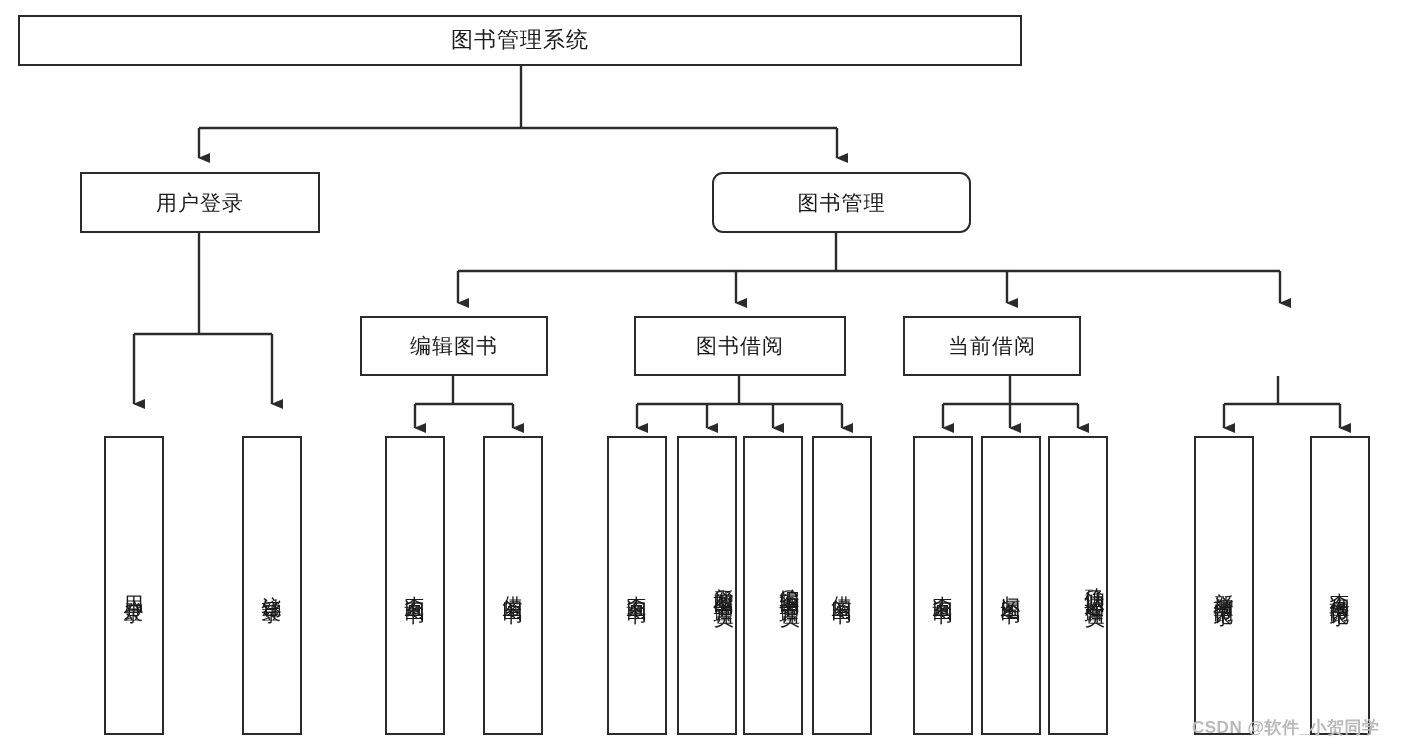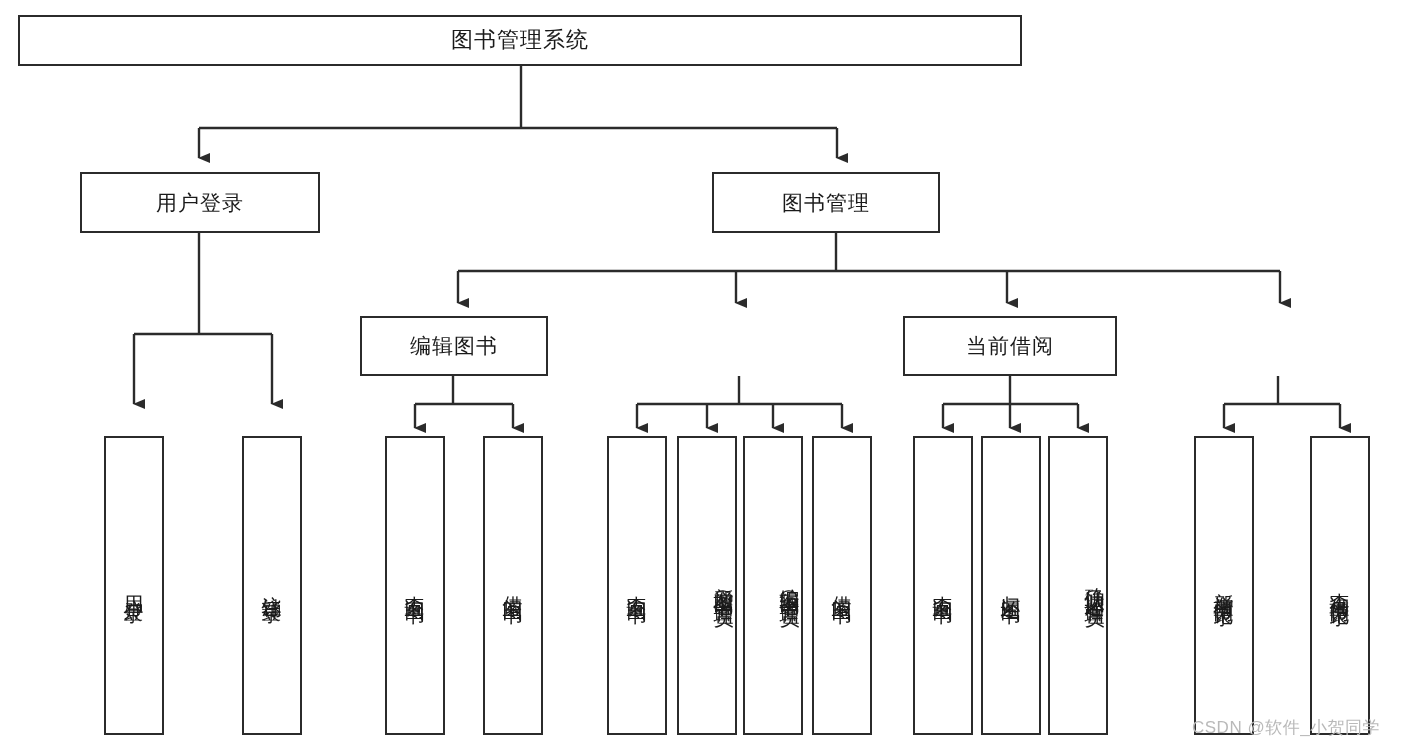--- a/index.html
+++ b/index.html
@@ -62,20 +62,21 @@
   .node.v.top {
     align-items: flex-start;
   }
   .watermark {
     position: absolute;
     font-size: 17px;
     color: #b9b9b9;
     white-space: nowrap;
     z-index: 3;
     letter-spacing: 0.5px;
+    font-weight: bold;
   }
 </style>
 </head>
 <body>
 
 <div id="canvas">
 
   <svg id="wires" viewBox="0 0 1405 747" width="1405" height="747">
     <defs>
       <marker id="arrow" viewBox="0 0 10 12" refX="5" refY="11" markerWidth="10" markerHeight="12" orient="auto-start-reverse" markerUnits="userSpaceOnUse">
@@ -126,28 +127,31 @@
     </g>
   </svg>
 
   <div class="node h root" style="left:18px; top:15px; width:1004px; height:51px;">
     <span>图书管理系统</span>
   </div>
 
   <div class="node h" style="left:80px; top:172px; width:240px; height:61px;">
     <span>用户登录</span>
   </div>
-  <div class="node h" style="left:712px; top:172px; width:228px; height:61px;">
+  <div class="node h" style="left:712px; top:172px; width:259px; height:61px;border-radius:11px;">
     <span>图书管理</span>
   </div>
 
   <div class="node h" style="left:360px; top:316px; width:188px; height:60px;">
     <span>编辑图书</span>
   </div>
-  <div class="node h" style="left:903px; top:316px; width:214px; height:60px;">
+  <div class="node h" style="left:634px; top:316px; width:212px; height:60px;">
+    <span>图书借阅</span>
+  </div>
+  <div class="node h" style="left:903px; top:316px; width:178px; height:60px;">
     <span>当前借阅</span>
   </div>
 
   <div class="node v" style="left:104px; top:436px; width:60px; height:299px;">
     <span class="vtxt">用户登录</span>
   </div>
   <div class="node v" style="left:242px; top:436px; width:60px; height:299px;">
     <span class="vtxt">注销登录</span>
   </div>
 

